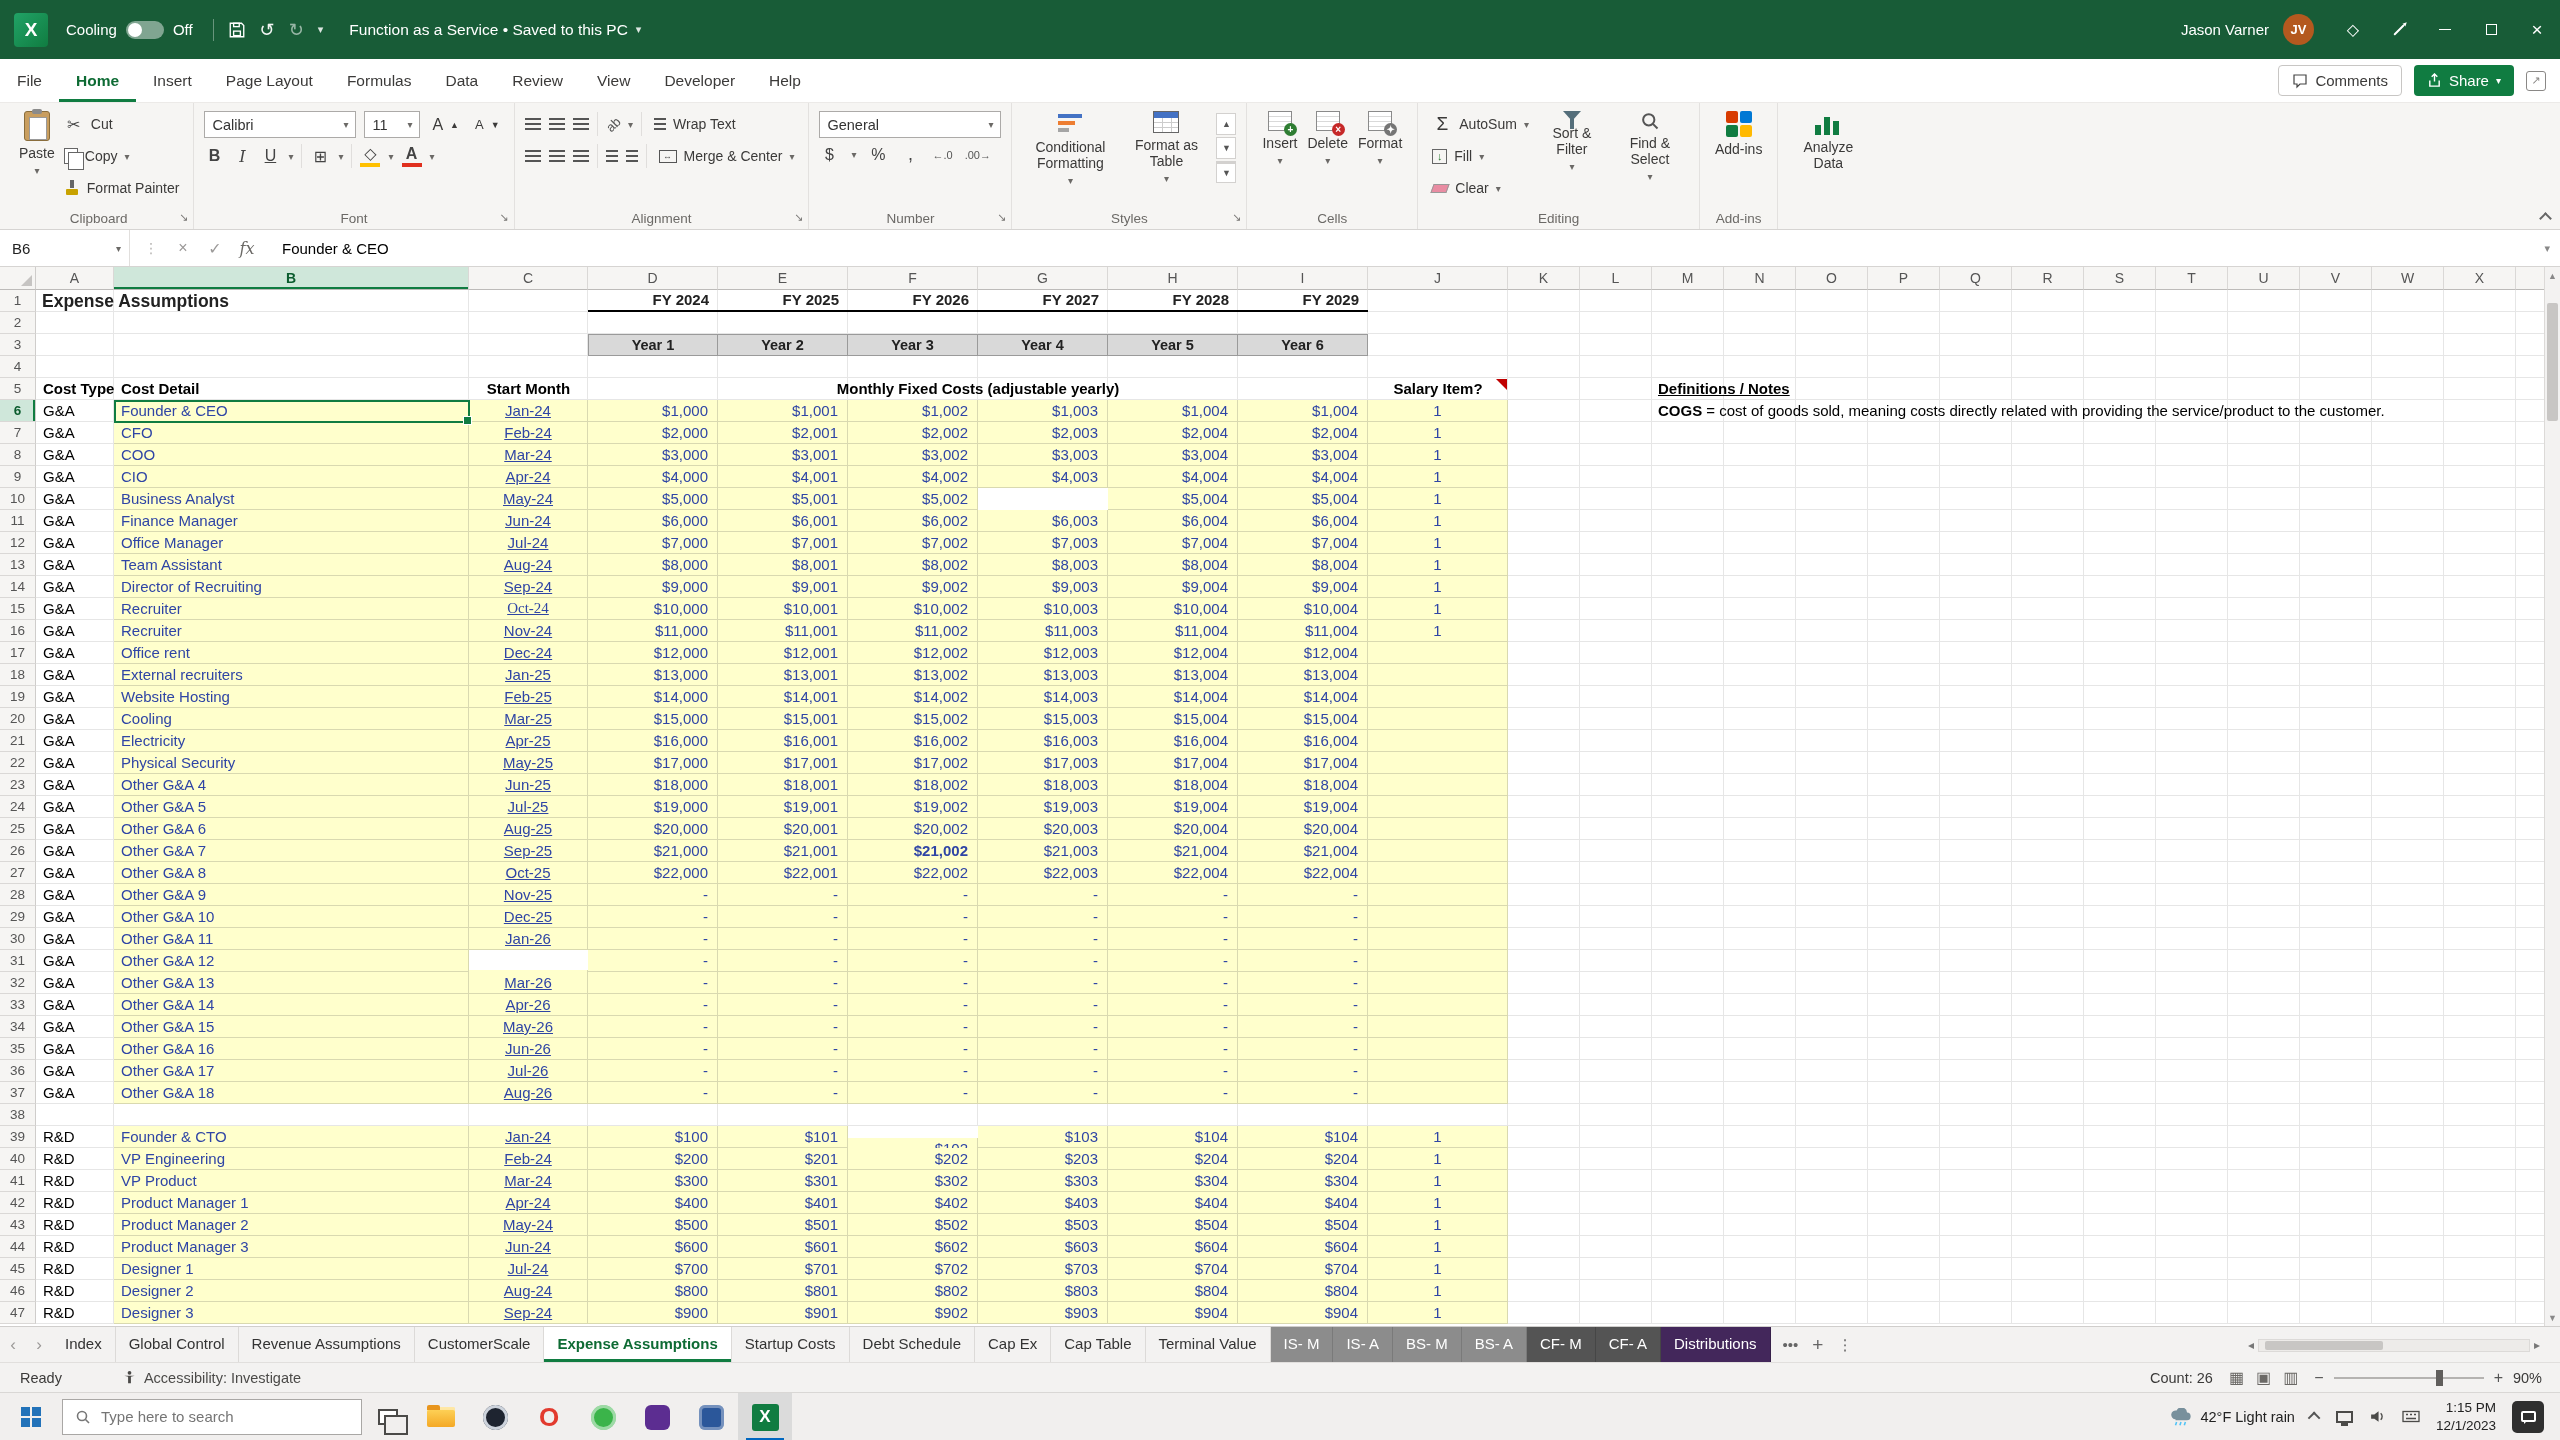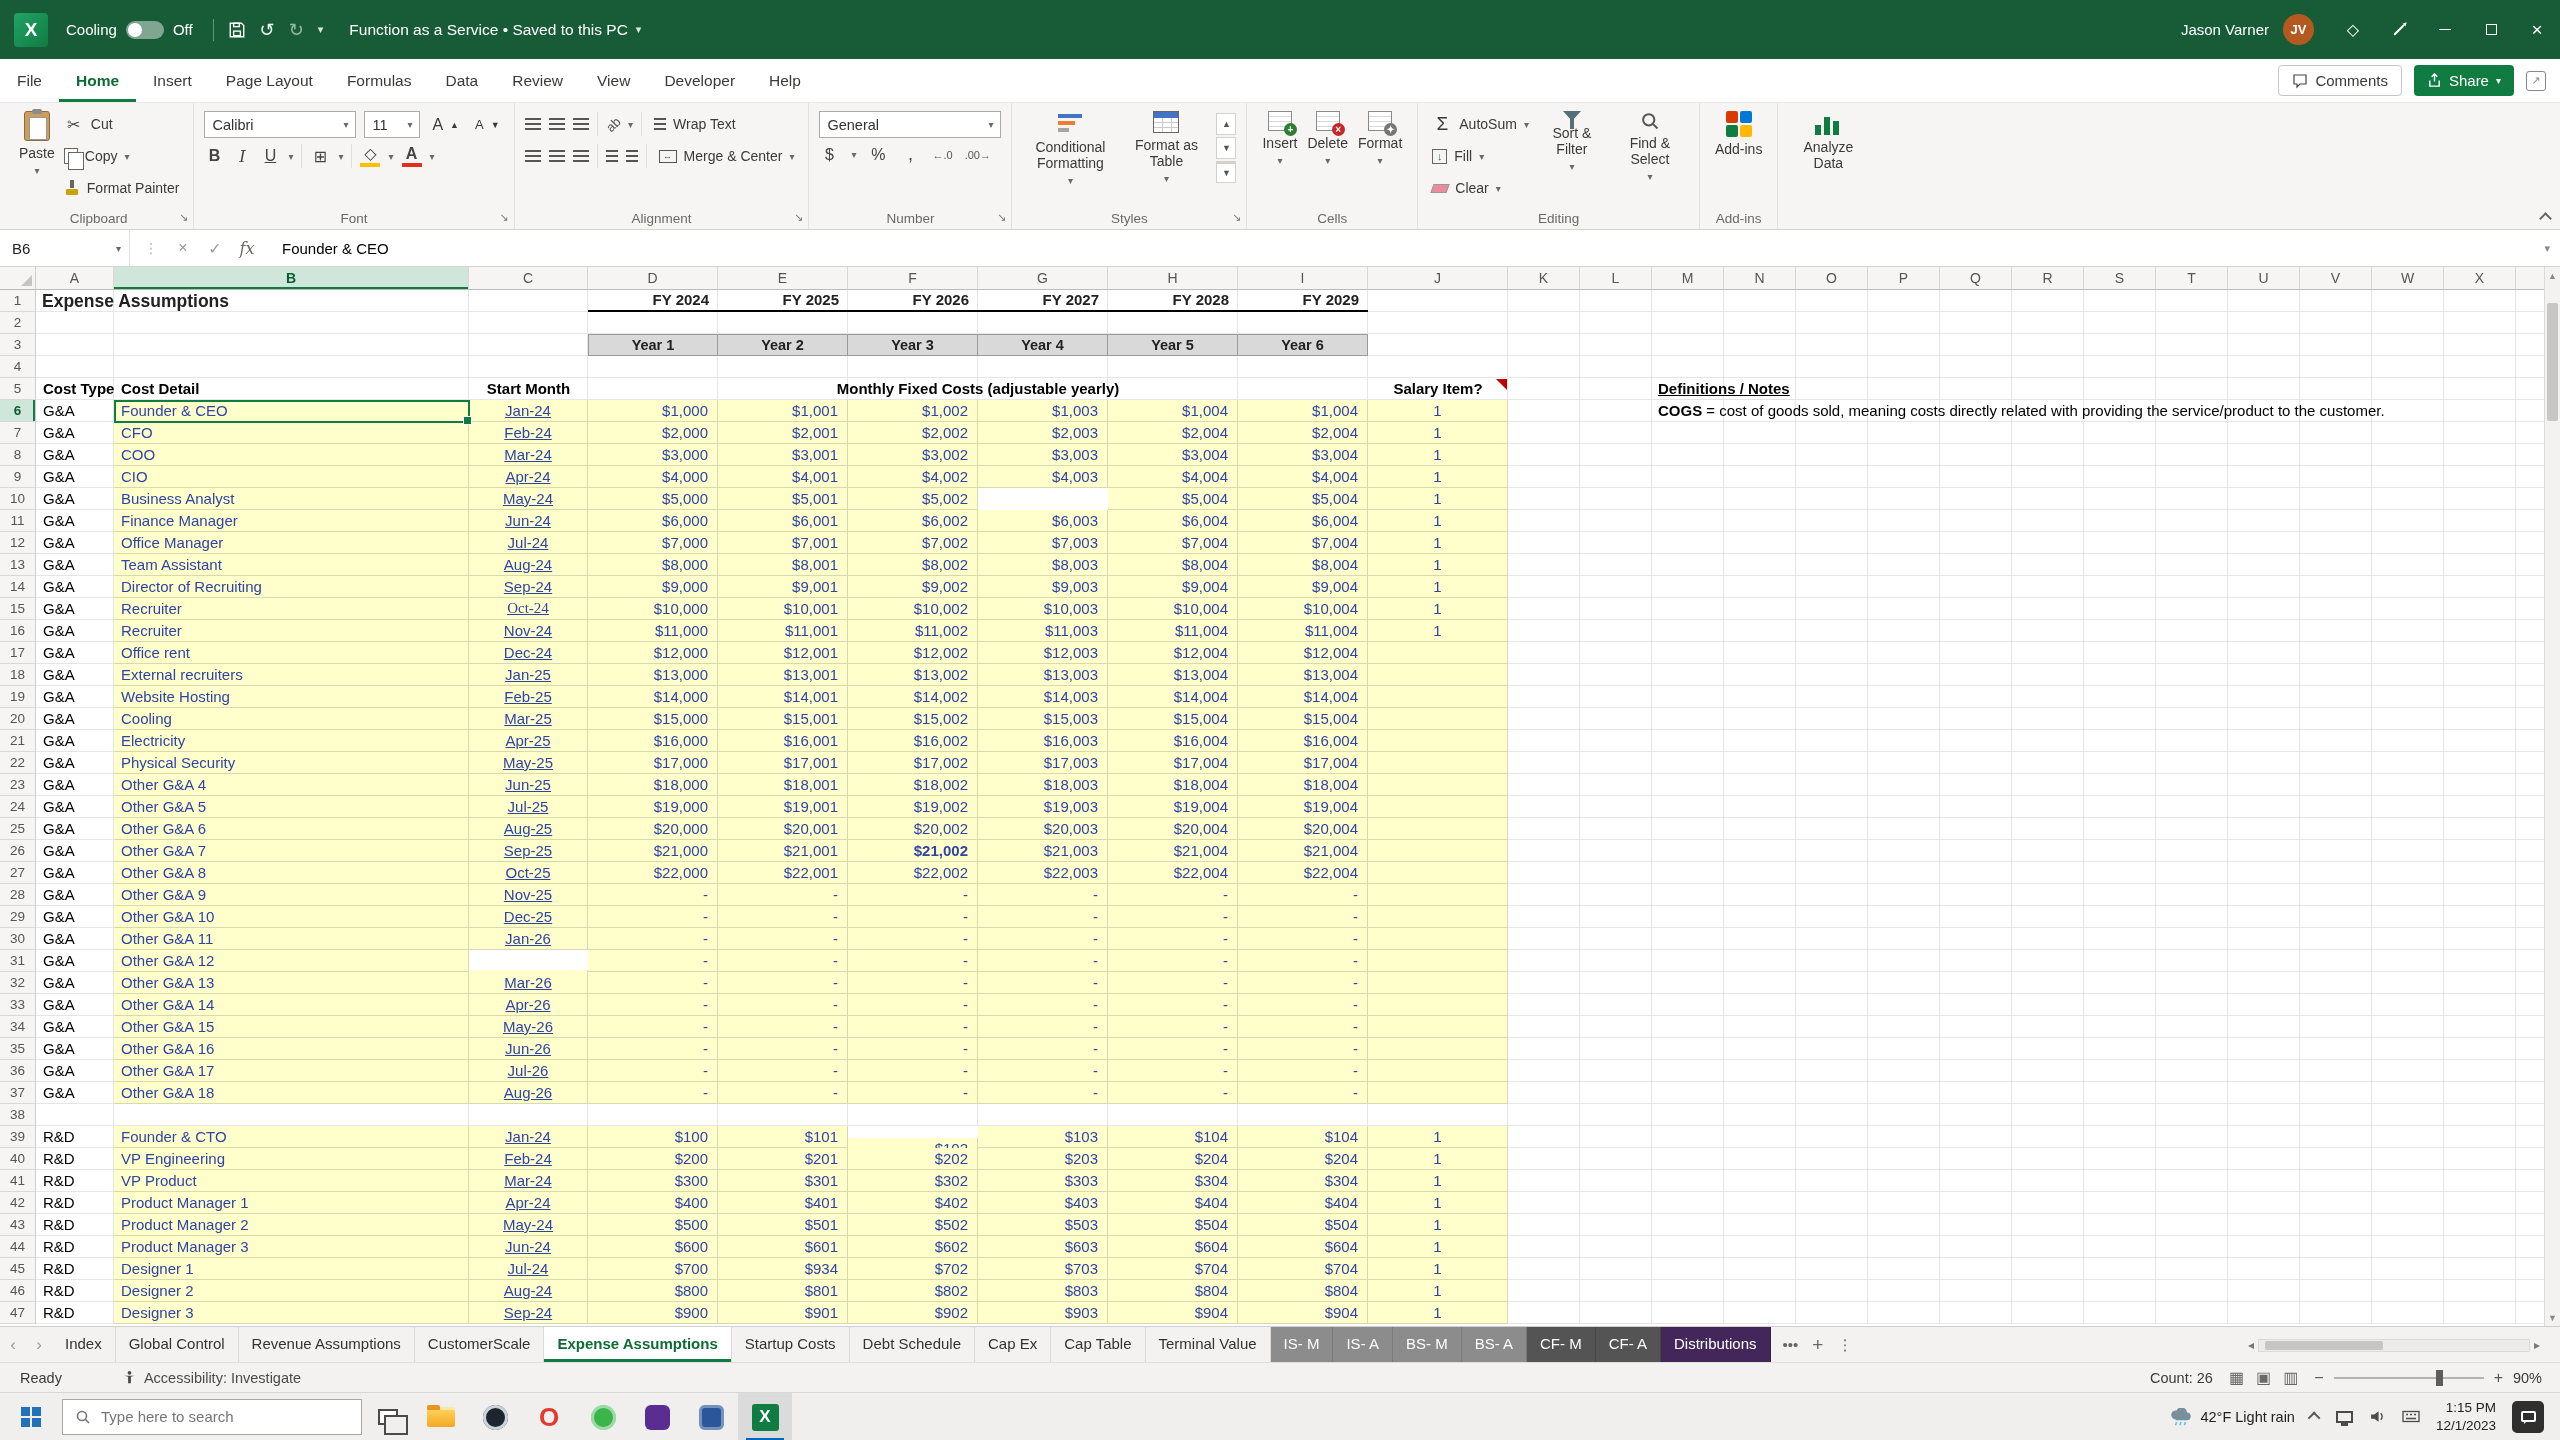--- a/index.html
+++ b/index.html
@@ -1786,21 +1786,21 @@
         <div class="gcell" style="width: 72px;"></div>
         <div class="gcell" style="width: 72px;"></div>
         <div class="gcell" style="width: 44px;"></div>
       </div>
       <div class="grow">
         <div class="gut">45</div>
         <div class="gcell ct" style="width: 78px;">R&amp;D</div>
         <div class="gcell cd yl" style="width: 355px;">Designer 1</div>
         <div class="gcell cm yl" style="width: 119px;">Jul-24</div>
         <div class="gcell cv yl" style="width: 130px;">$700</div>
-        <div class="gcell cv yl" style="width: 130px;">$934</div>
+        <div class="gcell cv yl" style="width: 130px;">$701</div>
         <div class="gcell cv yl" style="width: 130px;">$702</div>
         <div class="gcell cv yl" style="width: 130px;">$703</div>
         <div class="gcell cv yl" style="width: 130px;">$704</div>
         <div class="gcell cv yl" style="width: 130px;">$704</div>
         <div class="gcell cs yl" style="width: 140px;">1</div>
         <div class="gcell" style="width: 72px;"></div>
         <div class="gcell" style="width: 72px;"></div>
         <div class="gcell" style="width: 72px;"></div>
         <div class="gcell" style="width: 72px;"></div>
         <div class="gcell" style="width: 72px;"></div>

